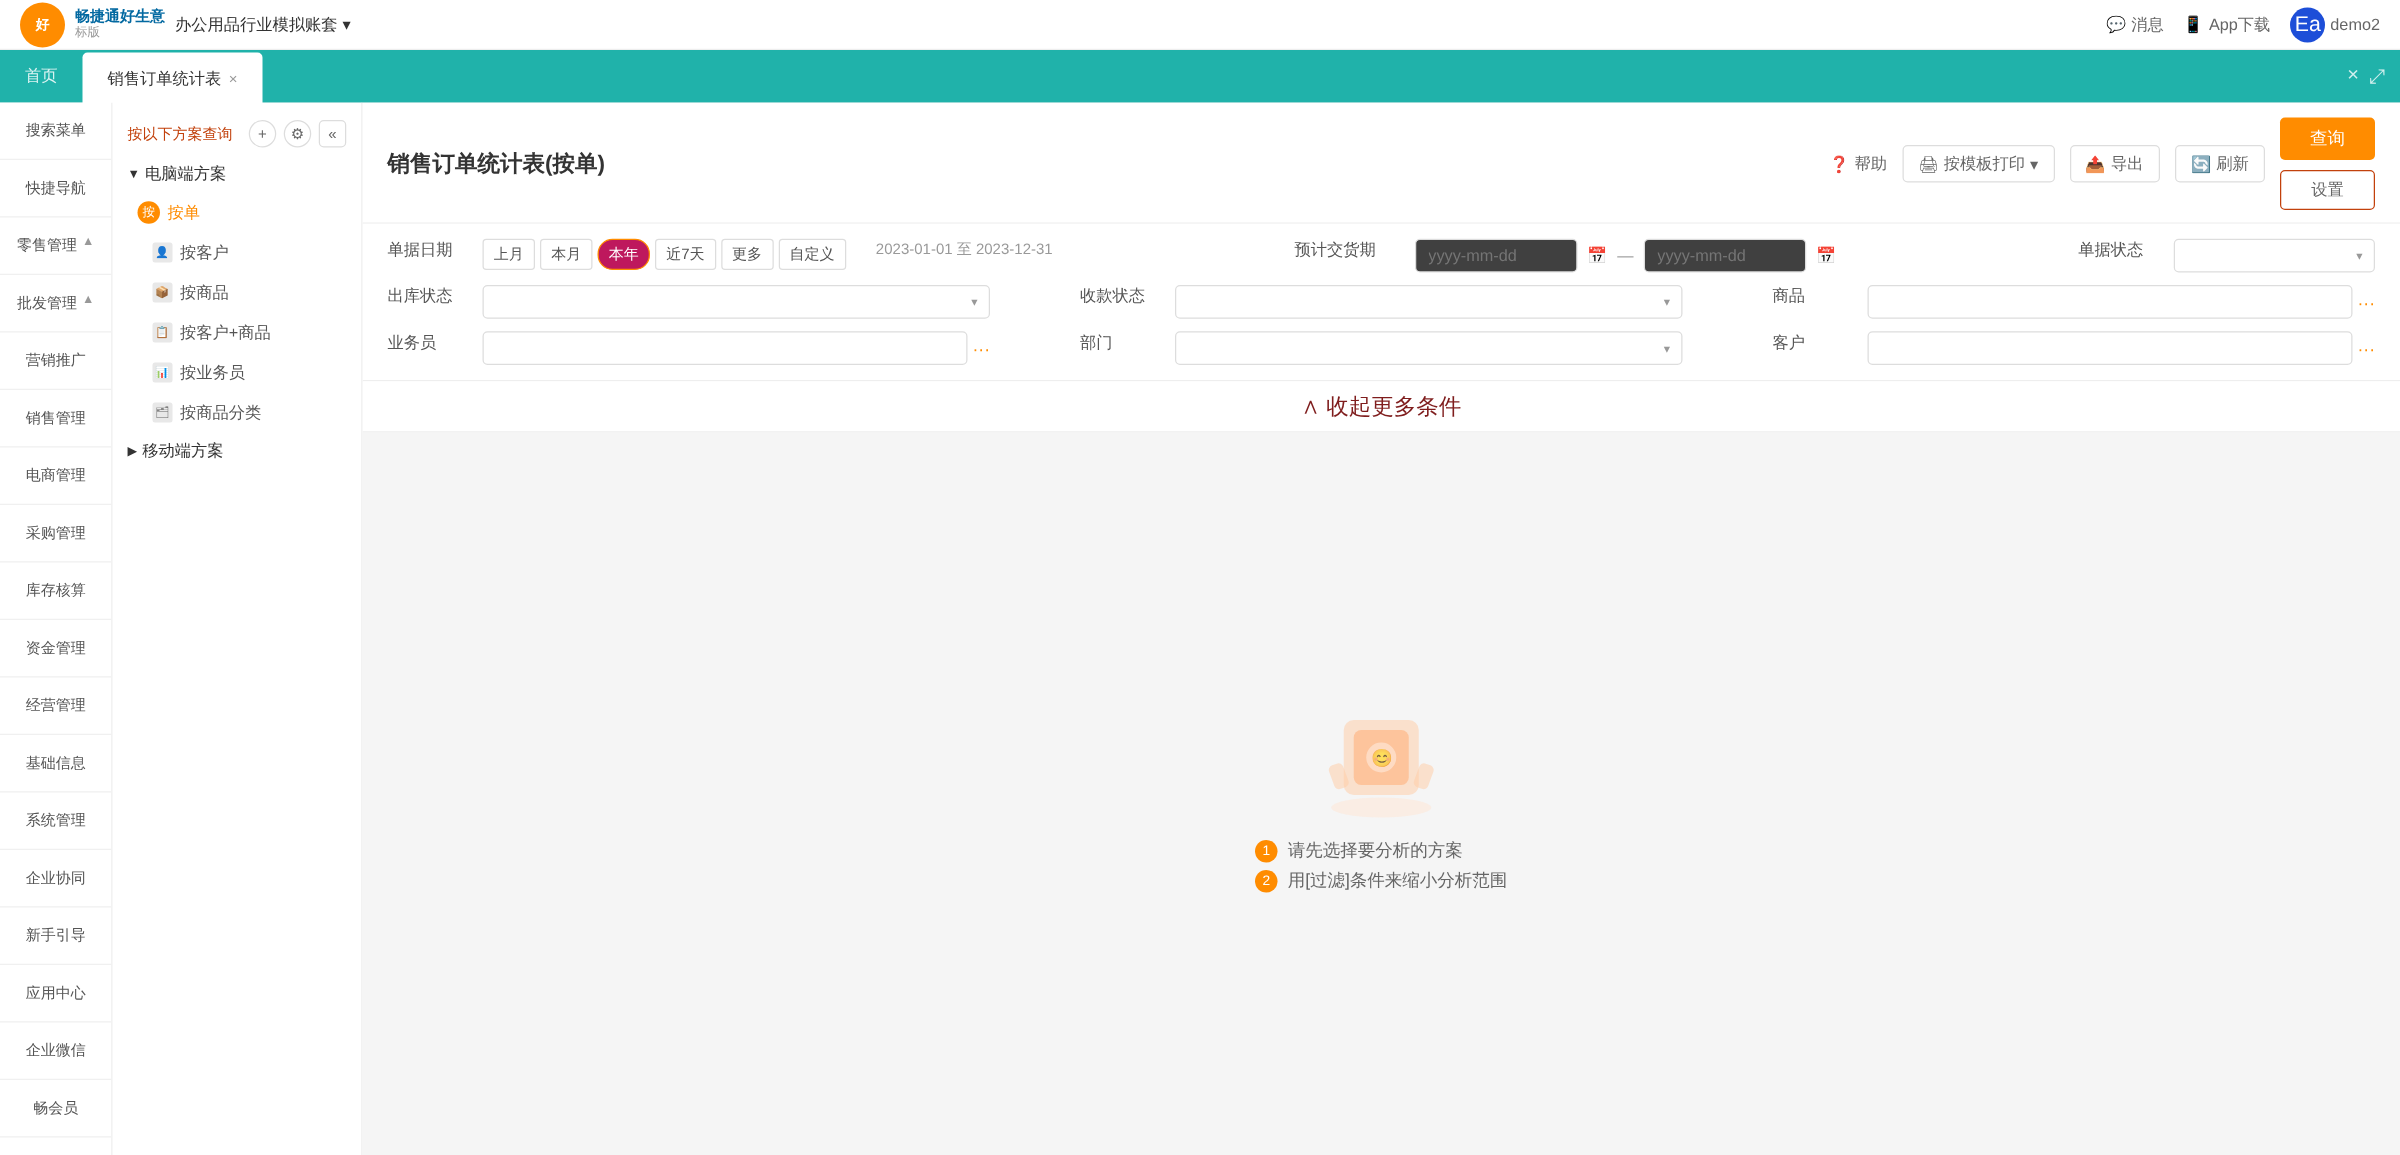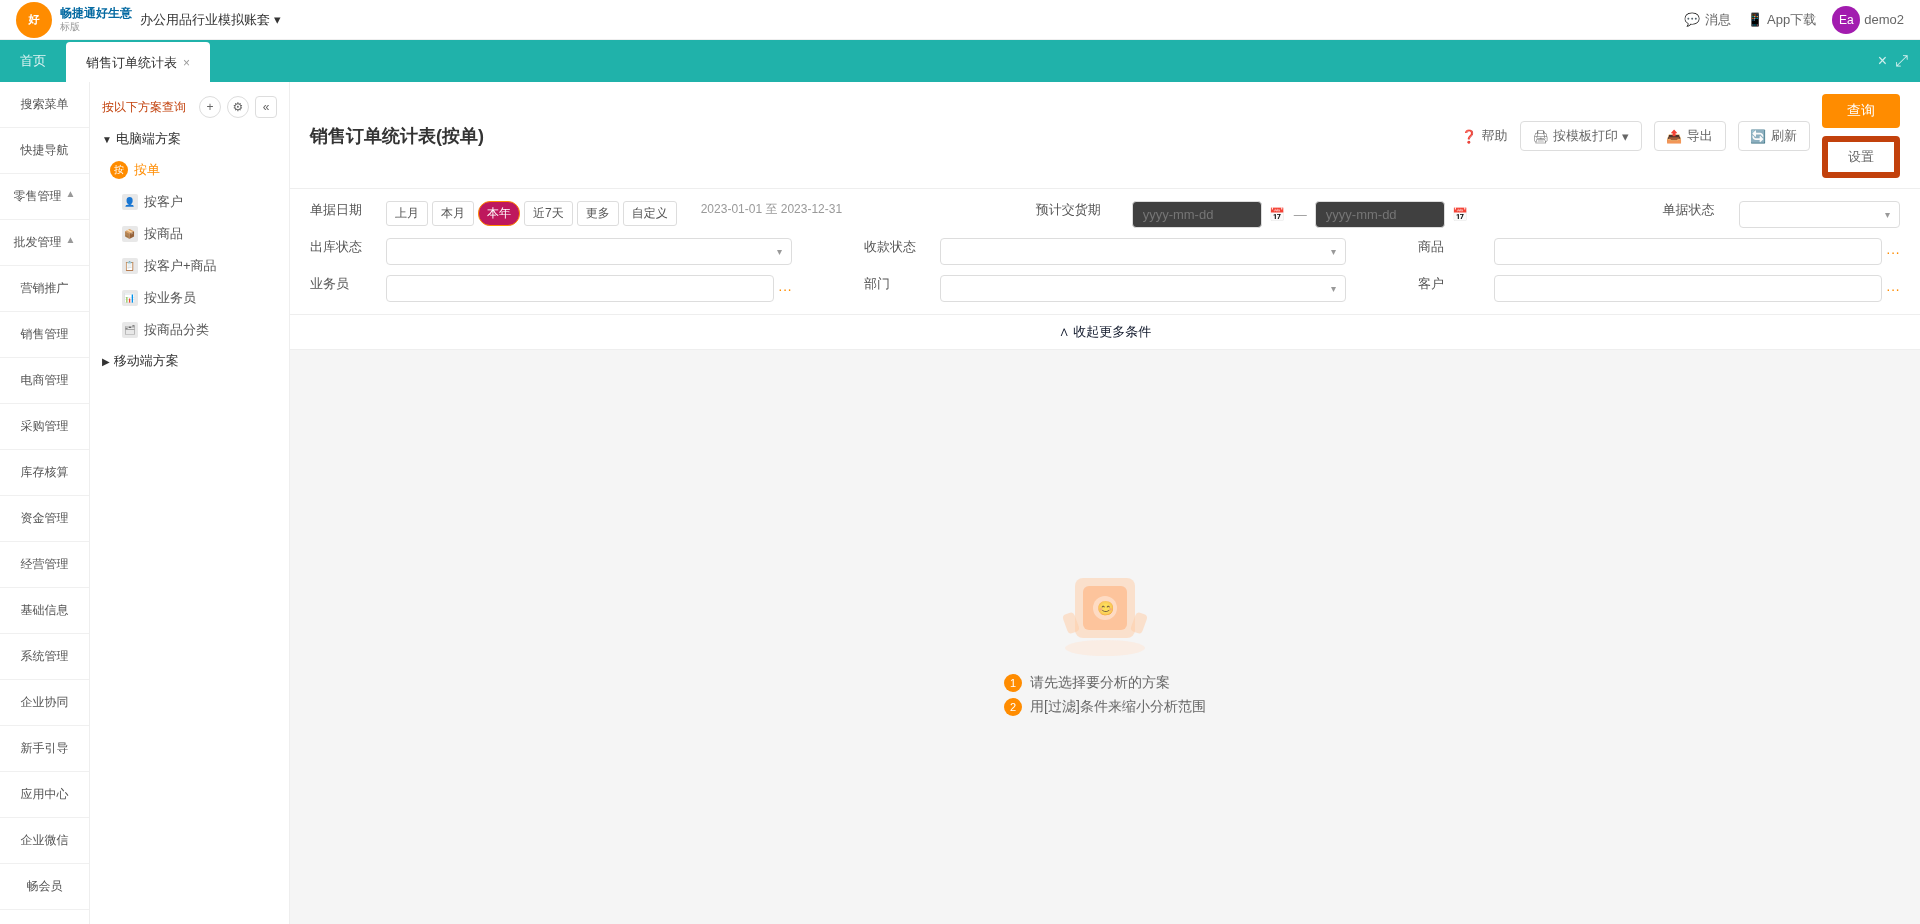--- a/index.html
+++ b/index.html
@@ -5,21 +5,21 @@
     * { box-sizing: border-box; margin: 0; padding: 0; }
     body { font-family: 'Microsoft YaHei', Arial, sans-serif; font-size: 13px; background: #f5f5f5; color: #333; display: flex; flex-direction: column; height: 924px; overflow: hidden; }
 
     
     .top-bar { height: 40px; background: #fff; display: flex; align-items: center; justify-content: space-between; padding: 0 16px; border-bottom: 1px solid #eee; flex-shrink: 0; }
     .top-bar-left { display: flex; align-items: center; gap: 8px; }
     .logo { width: 36px; height: 36px; background: #ff8c00; border-radius: 50%; display: flex; align-items: center; justify-content: center; color: #fff; font-size: 11px; font-weight: bold; }
     .dropdown-selector { display: flex; align-items: center; gap: 4px; font-size: 13px; color: #333; cursor: pointer; }
     .top-bar-right { display: flex; align-items: center; gap: 16px; font-size: 13px; color: #666; }
     .top-bar-right .icon-btn { display: flex; align-items: center; gap: 4px; cursor: pointer; }
-    .avatar { width: 28px; height: 28px; border-radius: 50%; background: #a21caf; display: flex; align-items: center; justify-content: center; color: #fff; font-size: 12px; }
+    .avatar { width: 28px; height: 28px; border-radius: 50%; background: #1d4ed8; display: flex; align-items: center; justify-content: center; color: #fff; font-size: 17px; }
 
     
     .tab-bar { height: 42px; background: #20b2aa; display: flex; align-items: center; padding: 0 0; flex-shrink: 0; }
     .tab-item { height: 100%; display: flex; align-items: center; padding: 0 20px; font-size: 13px; color: rgba(255,255,255,0.85); cursor: pointer; }
     .tab-item.active { background: #fff; color: #333; border-radius: 4px 4px 0 0; margin-top: 4px; }
     .tab-close { margin-left: 6px; color: #999; font-size: 12px; }
     .tab-bar-actions { margin-left: auto; display: flex; align-items: center; gap: 8px; padding-right: 12px; }
     .tab-bar-actions span { color: rgba(255,255,255,0.8); cursor: pointer; font-size: 16px; }
 
     
@@ -71,32 +71,32 @@
     .filter-group { display: flex; align-items: center; flex: 1; position: relative; }
     .filter-group .dropdown-arrow { position: absolute; right: 10px; color: #999; font-size: 10px; pointer-events: none; }
     .date-input-group { display: flex; align-items: center; gap: 8px; }
     .date-input { border: 1px solid #ddd; border-radius: 4px; padding: 5px 10px; font-size: 13px; color: #bbb; background: #404040; width: 130px; }
     .date-icon { color: #ff8c00; cursor: pointer; }
     .date-separator { color: #999; }
     .ellipsis-btn { color: #ff8c00; cursor: pointer; font-size: 14px; margin-left: 4px; }
 
     
     .collapse-bar { background: #fff; padding: 8px 20px; text-align: center; border-bottom: 1px solid #eee; }
-    .collapse-btn { display: inline-flex; align-items: center; gap: 4px; font-size: 13px; color: #0f172a; cursor: pointer; }
+    .collapse-btn { display: inline-flex; align-items: center; gap: 4px; font-size: 18px; color: #7f1d1d; cursor: pointer; }
 
     
     .empty-state { flex: 1; display: flex; flex-direction: column; align-items: center; justify-content: center; gap: 16px; padding: 60px 20px; }
     .empty-icon { width: 120px; height: 100px; position: relative; }
     .empty-tips { display: flex; flex-direction: column; gap: 6px; }
     .tip-item { display: flex; align-items: center; gap: 8px; font-size: 14px; color: #666; }
     .tip-num { width: 18px; height: 18px; border-radius: 50%; background: #ff8c00; color: #fff; font-size: 11px; display: flex; align-items: center; justify-content: center; }
 
     
     .query-btn { background: #ff8c00; color: #fff; border: none; border-radius: 4px; padding: 8px 24px; font-size: 14px; cursor: pointer; }
-    .settings-btn { background: #fff; color: #666; border: 6px solid #c2410c; border-radius: 4px; padding: 6px 20px; font-size: 13px; cursor: pointer; margin-top: 4px; }
+    .settings-btn { background: #fff; color: #666; border: 1px solid #c2410c; border-radius: 4px; padding: 6px 20px; font-size: 13px; cursor: pointer; margin-top: 4px; }
 
     .top-actions-col { display: flex; flex-direction: column; gap: 4px; }
 
     
     ::-webkit-scrollbar { width: 6px; }
     ::-webkit-scrollbar-track { background: #f0f0f0; }
     ::-webkit-scrollbar-thumb { background: #ccc; border-radius: 3px; }
   </style>
 </head>
 <body>

